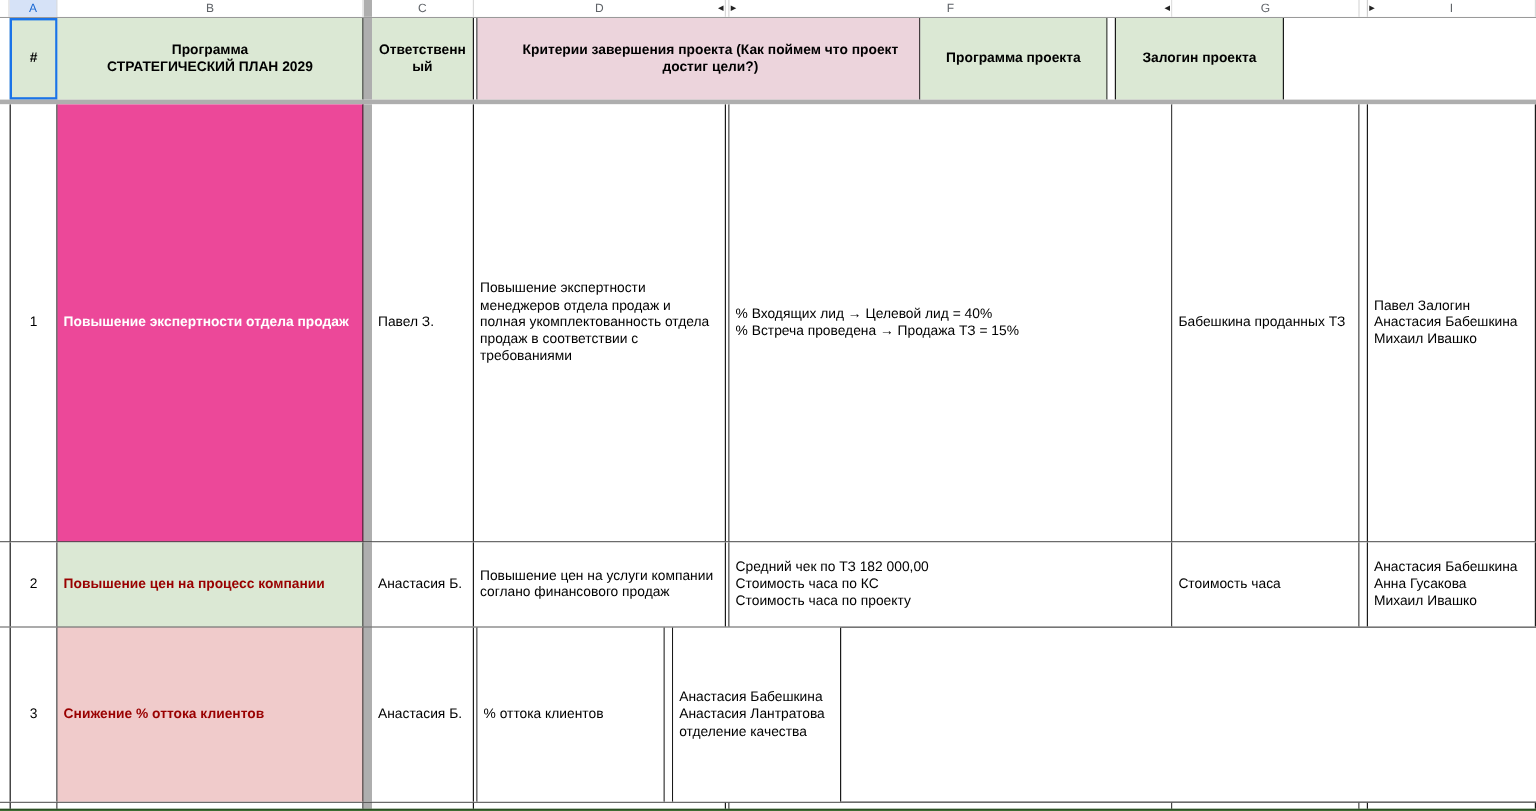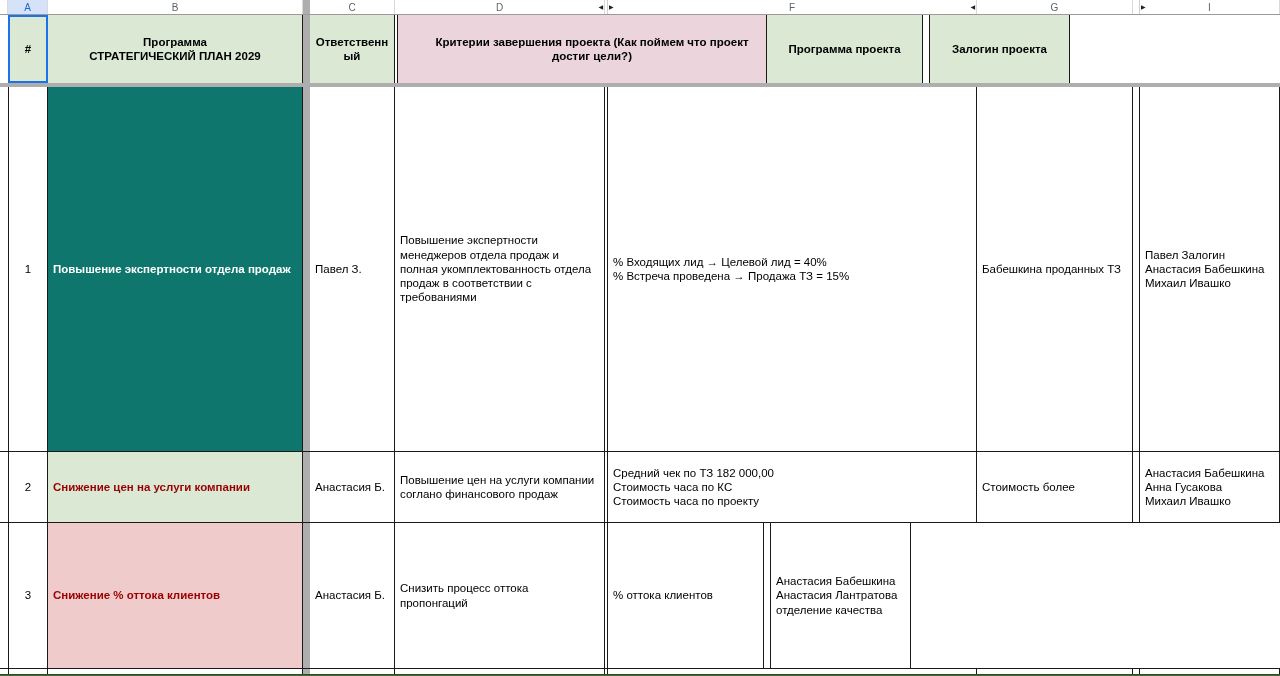--- a/index.html
+++ b/index.html
@@ -60,21 +60,21 @@
 
   
   .r1 { height:365px; }
   .r2 { height:71px; }
   .r3 { height:146px; }
   .sliver { height:5px; }
   .sliver .cell { padding:0; }
   .greenbar { height:3px; background:#3f6d33; border-top:1px solid #2c4d23; }
 
   .prog { font-weight:bold; }
-  .prog-red  { background:#0f766e; color:#ffffff; }
+  .prog-red  { background:#ec4899; color:#ffffff; }
   .prog-green{ background:#dbe8d4; color:#990000; }
   .prog-pink { background:#f0cbcb; color:#990000;text-align:right; }
 </style>
 </head>
 <body>
 
 <div id="sheet">
 
   <div class="row strip">
     <div class="corner w-corner"></div>
@@ -166,37 +166,37 @@
 Михаил Ивашко</span>
       </div>
   </div>
 
   <div class="row r2 row-b">
     <div class="spacer w-corner"></div>
     <div class="cell w-a bl center">
         <span class="txt">2</span>
       </div>
     <div class="cell w-b prog prog-green">
-        <span class="txt">Снижение цен на услуги компании</span>
+        <span class="txt">Повышение цен на процесс компании</span>
       </div>
     <div class="graydiv w-divbc"></div>
     <div class="cell w-c">
         <span class="txt">Анастасия Б.</span>
       </div>
     <div class="cell w-d">
         <span class="txt">Повышение цен на услуги компании соглано финансового продаж</span>
       </div>
     <div class="dbl w-divdf"></div>
     <div class="cell w-f">
         <span class="txt">Средний чек по ТЗ 182 000,00
 Стоимость часа по КС
 Стоимость часа по проекту</span>
       </div>
     <div class="cell w-g">
-        <span class="txt">Стоимость более</span>
+        <span class="txt">Стоимость часа</span>
       </div>
     <div class="dbl w-divgi"></div>
     <div class="cell w-i">
         <span class="txt">Анастасия Бабешкина
 Анна Гусакова
 Михаил Ивашко</span>
       </div>
   </div>
 
   <div class="row r3 row-b">
@@ -204,23 +204,20 @@
     <div class="cell w-a bl center">
         <span class="txt">3</span>
       </div>
     <div class="cell w-b prog prog-pink">
         <span class="txt">Снижение % оттока клиентов</span>
       </div>
     <div class="graydiv w-divbc"></div>
     <div class="cell w-c">
         <span class="txt">Анастасия Б.</span>
       </div>
-    <div class="cell w-d">
-        <span class="txt">Снизить процесс оттока пропонгаций</span>
-      </div>
     <div class="dbl w-divdf"></div>
     <div class="cell w-g">
         <span class="txt">% оттока клиентов</span>
       </div>
     <div class="dbl w-divgi"></div>
     <div class="cell w-i">
         <span class="txt">Анастасия Бабешкина
 Анастасия Лантратова
 отделение качества</span>
       </div>

